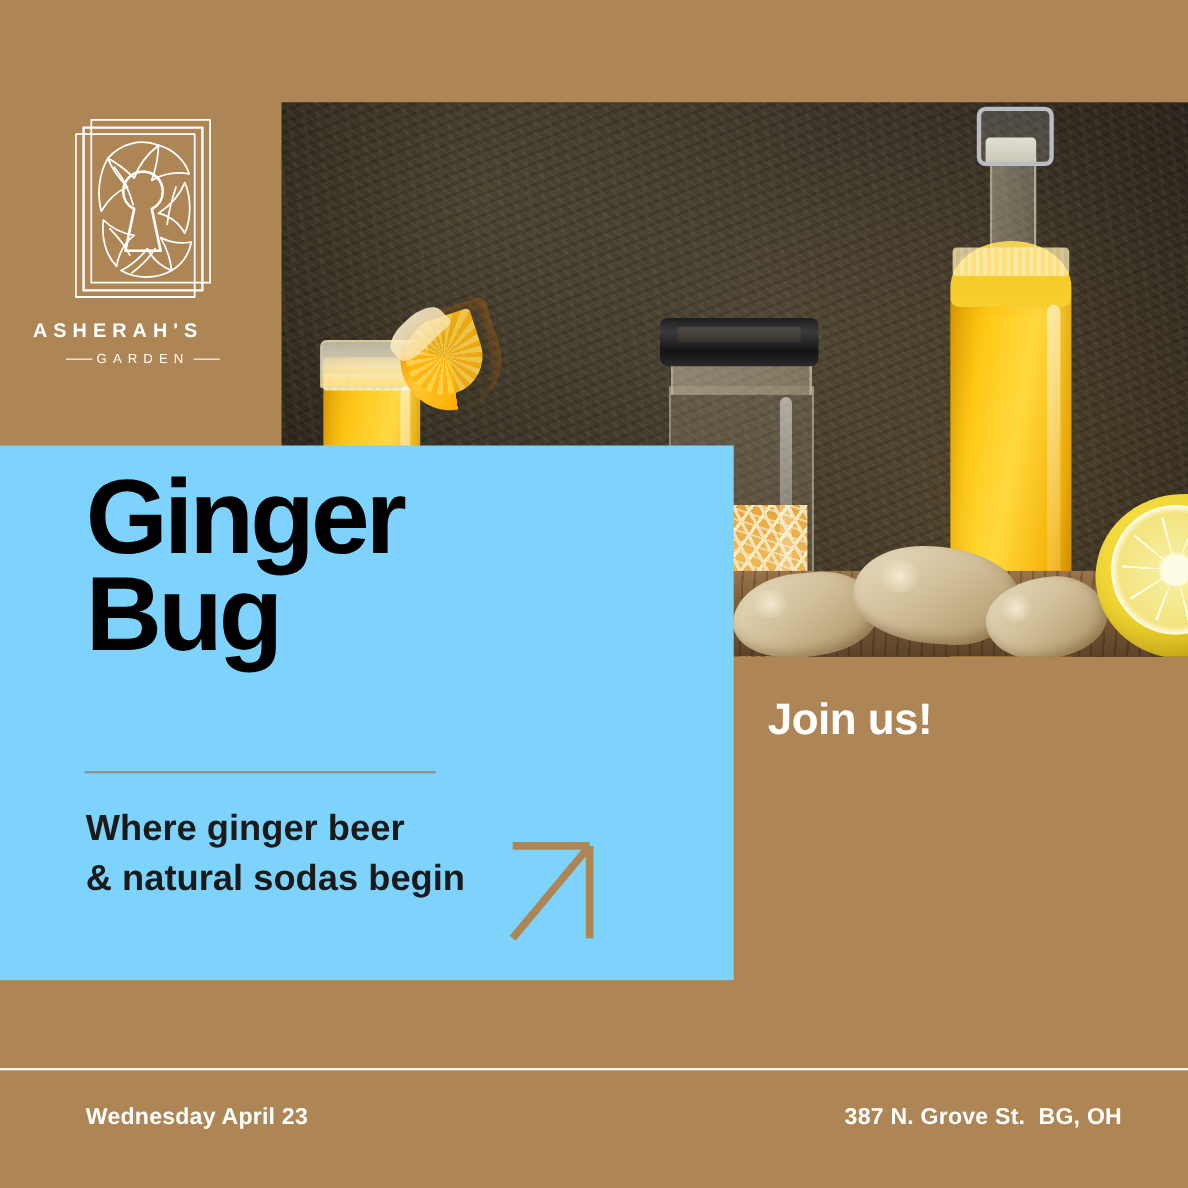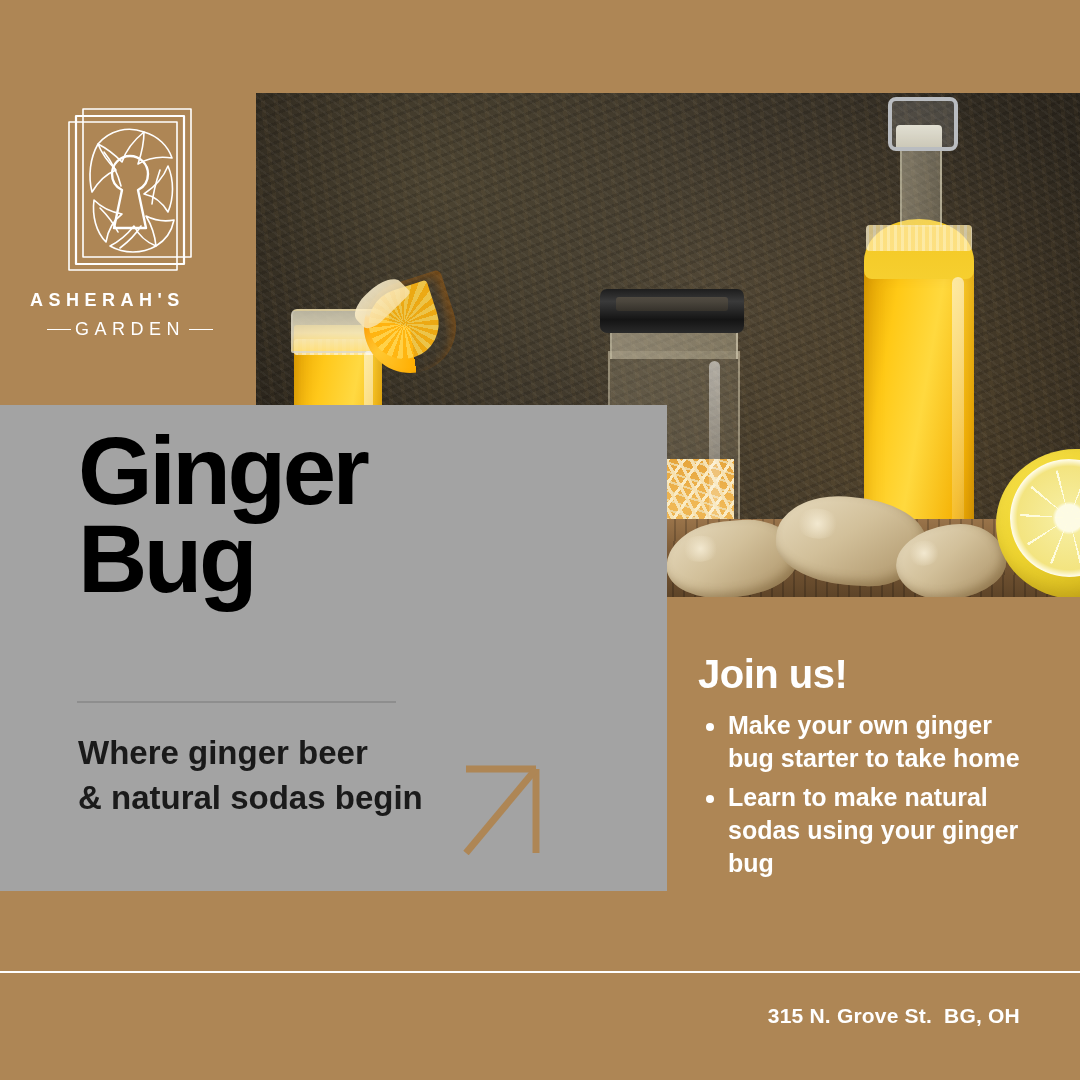--- a/index.html
+++ b/index.html
@@ -180,21 +180,21 @@
     position:absolute;left:14px;top:10px;width:118px;height:118px;
     background:radial-gradient(circle,#fdfbe4 0%,#fdfbe4 16%,#f6ec9a 20%,#f3e480 62%,#fffce8 70%,#f0df6a 74%,#e4cf3c 100%);
     border-radius:50%;transform:rotate(-16deg);
   }
   .lemon .cut:after{
     content:"";position:absolute;inset:10px;border-radius:50%;
     background:repeating-conic-gradient(from 0deg,rgba(255,253,225,.95) 0deg 3deg,rgba(243,228,128,0) 3deg 36deg);
   }
 
   
-  .card{position:absolute;left:0;top:405px;width:667px;height:486px;background:#a3a3a3;}
+  .card{position:absolute;left:0;top:405px;width:667px;height:486px;background:#7dd3fc;}
   .title{
     position:absolute;left:78px;top:22px;width:560px;
     font-size:96px;line-height:.92;font-weight:700;letter-spacing:-3.5px;
     color:#000;white-space:pre-line;
   }
   .rule{position:absolute;left:77px;top:296px;width:319px;height:2px;background:#8e8e8e;}
   .subtitle{
     position:absolute;left:78px;top:326px;width:400px;
     font-size:33px;line-height:1.36;color:#1a1a1a;font-weight:700;white-space:pre-line;
   }
@@ -202,27 +202,27 @@
 
   
   .logo{position:absolute;left:30px;top:104px;width:200px;height:240px;}
   .logo .mark{position:absolute;left:34px;top:0;width:132px;height:178px;}
   .brand{
     position:absolute;left:0;top:186px;width:200px;
     color:#ffffff;font-size:18px;font-weight:700;letter-spacing:5.5px;
   }
   .brand-sub{
     position:absolute;left:0;top:215px;width:200px;text-align:center;
-    color:#ffffff;font-size:18px;font-weight:400;letter-spacing:5.5px;
+    color:#ffffff;font-size:12px;font-weight:400;letter-spacing:5.5px;
     display:flex;align-items:center;justify-content:center;gap:4px;
   }
   .brand-sub .dash{display:block;width:24px;height:1px;background:#fff;}
 
   
-  .joinus{position:absolute;left:698px;top:632px;width:340px;margin-top:20px;}
+  .joinus{position:absolute;left:698px;top:632px;width:340px;}
   .joinus h2{margin:0;font-size:40px;font-weight:700;color:#fff;letter-spacing:-.5px;}
   .joinus ul{margin:12px 0 0 0;padding-left:30px;}
   .joinus li{
     color:#fff;font-size:25px;font-weight:700;line-height:1.32;margin-bottom:6px;
   }
 
   
   .footline{position:absolute;left:0;top:971px;width:1080px;height:2px;background:#ffffff;}
   .foot-left{position:absolute;left:78px;top:1004px;color:#fff;font-size:21px;font-weight:700;letter-spacing:.2px;}
   .foot-right{position:absolute;right:60px;top:1004px;color:#fff;font-size:21px;font-weight:700;letter-spacing:.2px;white-space:pre;}
@@ -311,22 +311,19 @@
   <div class="arrow">
     <svg viewBox="0 0 78 90" width="78" height="90" fill="none" stroke="#ae8655" stroke-width="7">
       <path d="M4 4 H74"></path>
       <path d="M74 4 V88"></path>
       <path d="M4 88 L74 4"></path>
     </svg>
   </div>
 
   <div class="joinus">
     <h2>Join us!</h2>
-    <ul>
-      <li>Make your own ginger bug starter to take home</li>
-      <li>Learn to make natural sodas using your ginger bug</li>
-    </ul>
   </div>
 
   <div class="footline"></div>
-  <div class="foot-right">315 N. Grove St.  BG, OH</div>
+  <div class="foot-left">Wednesday April 23</div>
+  <div class="foot-right">387 N. Grove St.  BG, OH</div>
 
 </div>
 
 </body></html>

